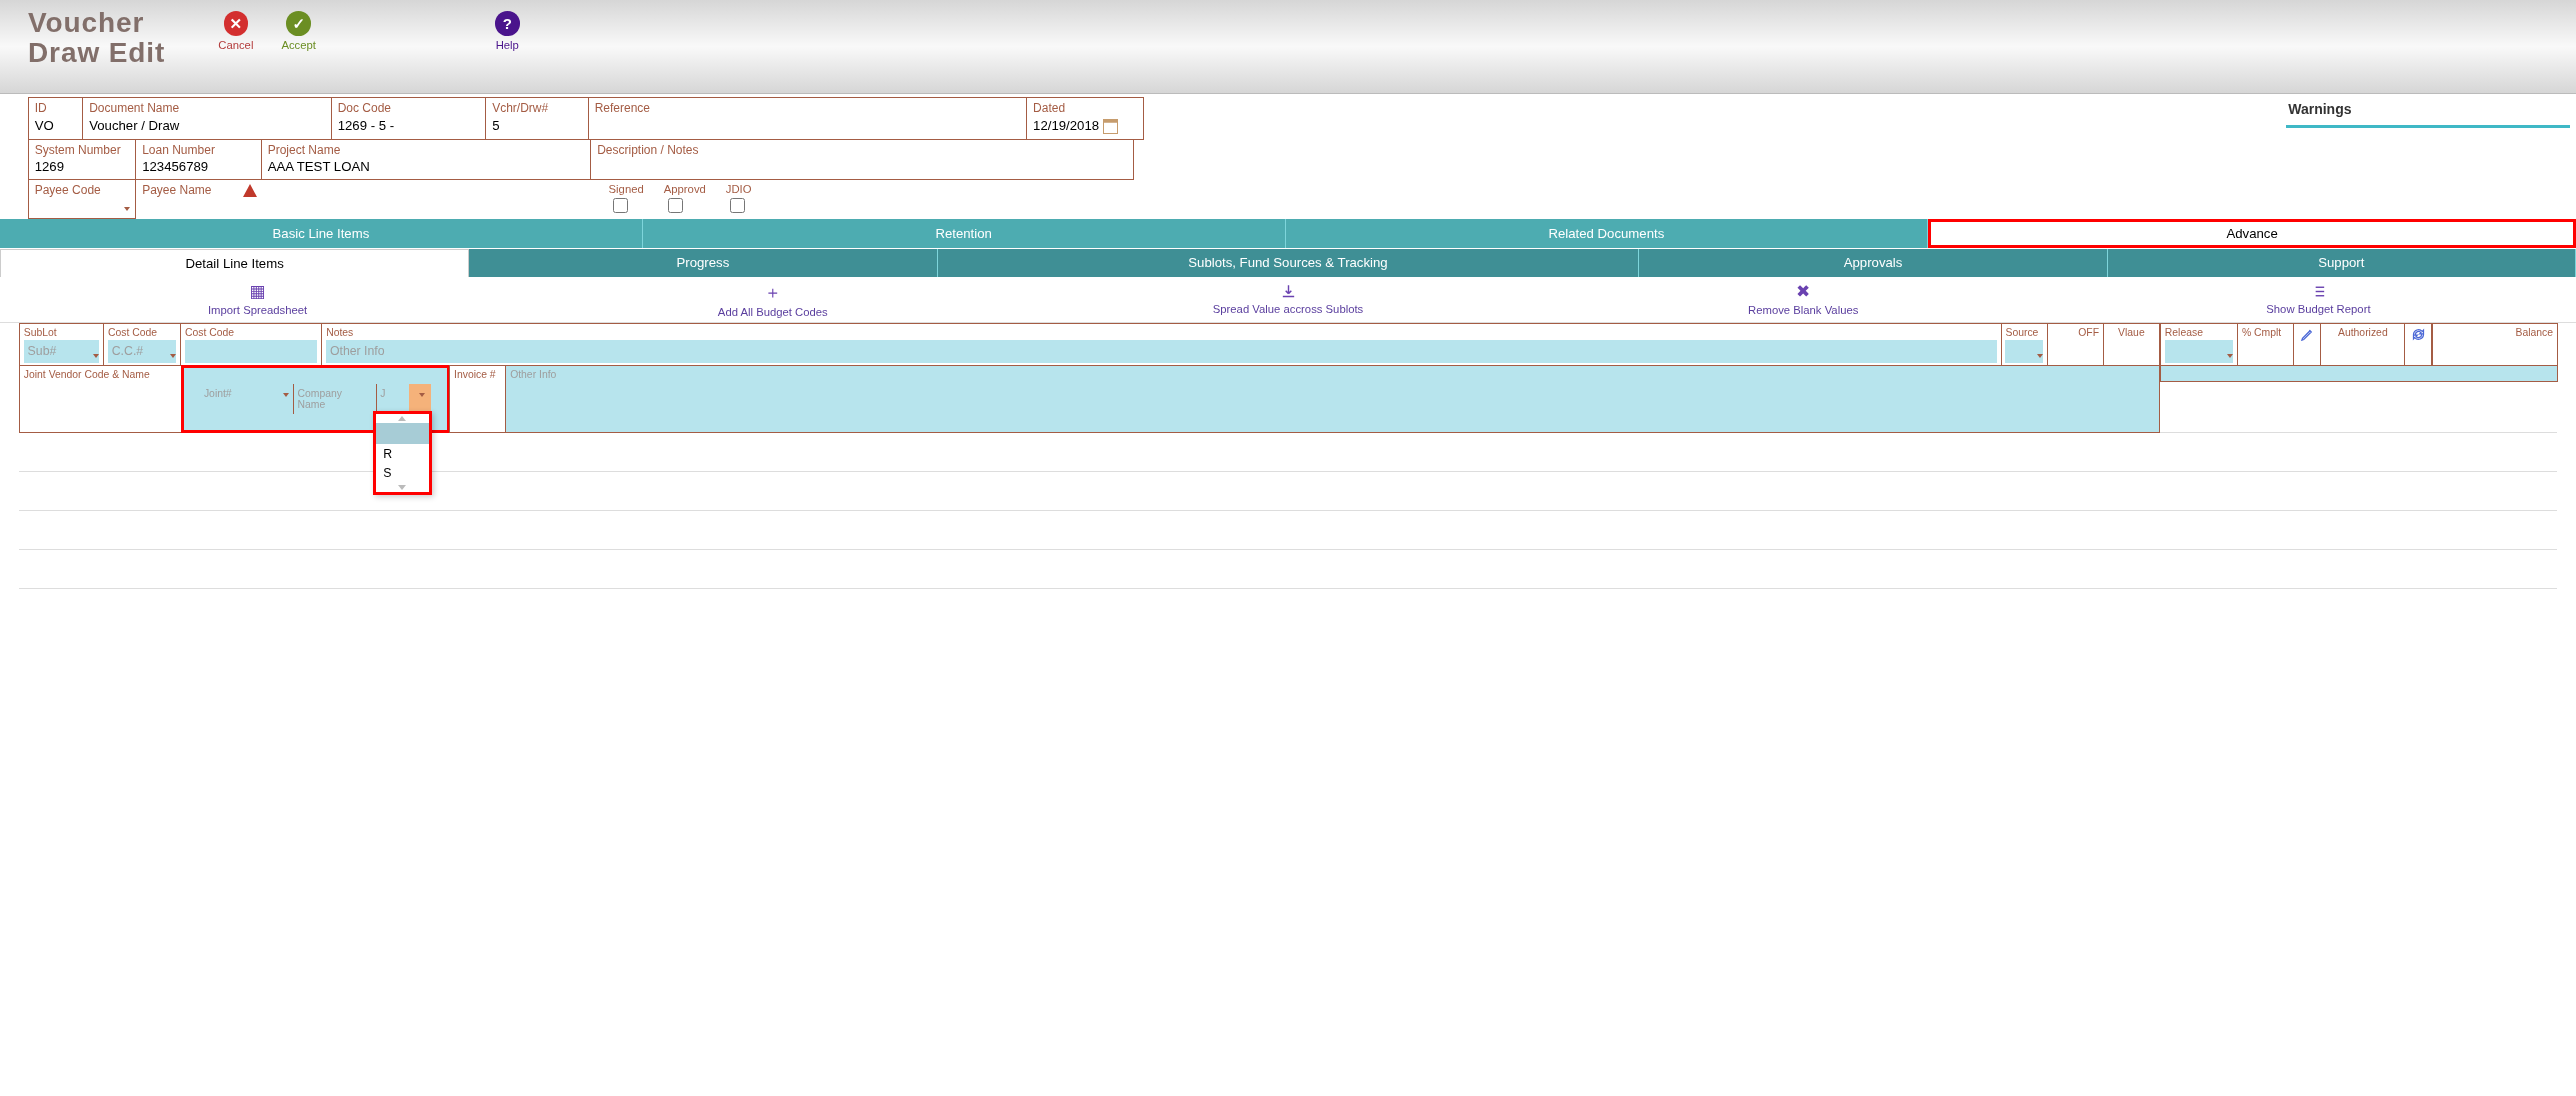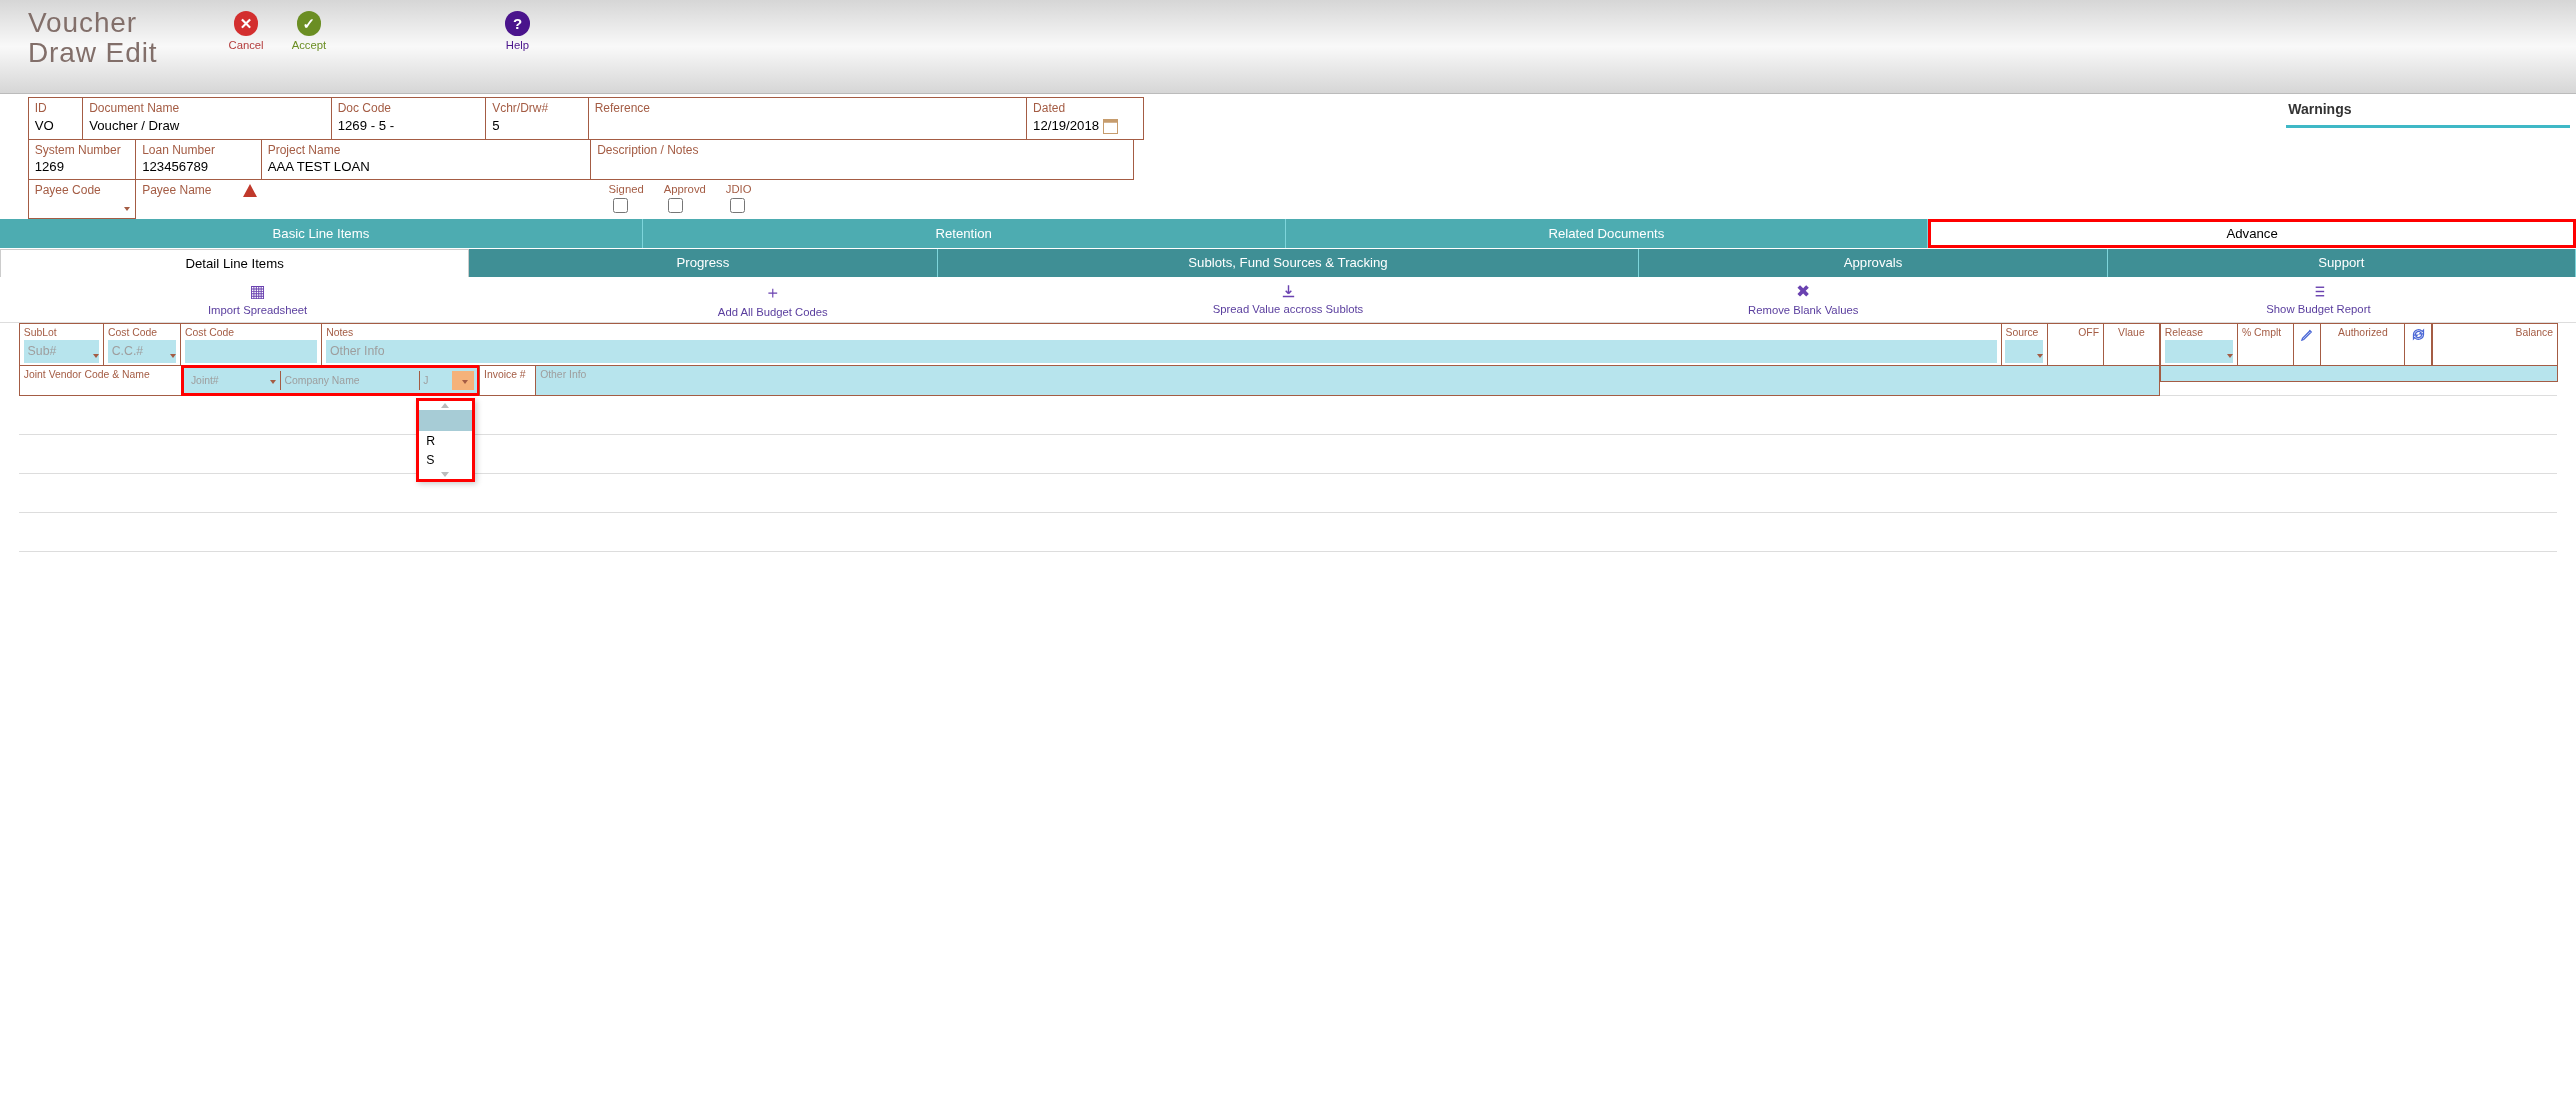--- a/index.html
+++ b/index.html
@@ -1,17 +1,17 @@
 <!DOCTYPE html>
 <html><head>
 <meta charset="utf-8">
 <style>
 html,body{margin:0;padding:0;font-family:Arial,Helvetica,sans-serif;font-size:12.3px;background:#fff;color:#000}
 .topbar{background:linear-gradient(#d6d6d6,#f9f9f9,#d6d6d6);height:85px;display:flex;align-items:flex-start;padding:7.6px 28px 0 28px;border-bottom:1.9px solid #bbb}
-.title-block{color:#826f6a;font-size:28px;font-weight:400;line-height:1.1;letter-spacing:0.9px;margin-right:71px}
+.title-block{color:#826f6a;font-size:28px;font-weight:700;line-height:1.1;letter-spacing:0.9px;margin-right:53px}
 .tb-actions{display:flex;gap:28px;align-items:flex-start;margin-top:3.8px}
 .tb-act{display:flex;flex-direction:column;align-items:center;font-size:11.3px;gap:2.8px;cursor:pointer}
 .tb-icn{width:24.6px;height:24.6px;border-radius:50%;display:flex;align-items:center;justify-content:center;color:#fff;font-size:15px;font-weight:bold}
 .ic-cancel{background:#d32f2f}
 .ic-accept{background:#6b8e23}
 .ic-help{background:#4a148c}
 .tb-act.cancel{color:#b33c3c}
 .tb-act.accept{color:#6b8e23}
 .tb-act.help{color:#4a148c}
 
@@ -263,21 +263,21 @@
       </div>
       <div class="gh" style="width:57px;text-align:center">
         <span>Vlaue</span>
       </div>
     </div>
 
     <div class="ghrow jvrow">
       <div class="gh" style="width:163px;background:#fff">
         <span>Joint Vendor Code &amp; Name</span>
       </div>
-      <div class="gh redbox" style="width:299px;display:flex;padding:3px;position:relative">
+      <div class="gh redbox" style="width:269px;display:flex;padding:16px;position:relative">
         <div style="flex:0 0 85px;padding:3.8px 3.8px;color:#9e9e9e;border-right:0.9px solid #a45c44;position:relative">
           <span>Joint#</span>
           <span class="dd-arrow" style="position:absolute;right:3.8px;top:8.5px"></span>
         </div>
         <div style="flex:1;padding:3.8px 3.8px;color:#9e9e9e;border-right:0.9px solid #a45c44">
           <span>Company Name</span>
         </div>
         <div style="flex:0 0 47px;padding:3.8px 3.8px;color:#9e9e9e;position:relative;background:linear-gradient(to right,#b7e4ed 60%,#f5b27a 60%)">
           <span>J</span>
           <span class="dd-arrow" style="position:absolute;right:5.7px;top:8.5px"></span>

